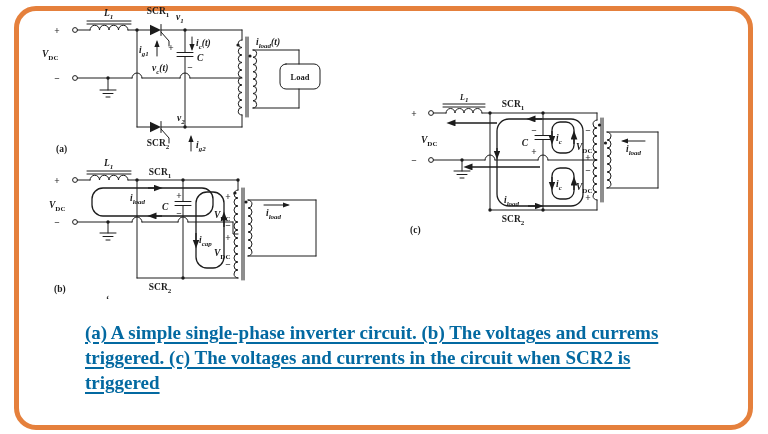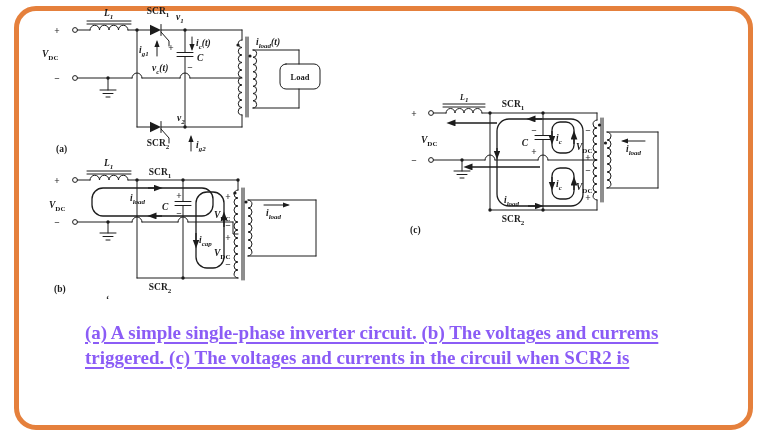--- a/index.html
+++ b/index.html
@@ -11,21 +11,21 @@
   .w{stroke:#1c1c1c;stroke-width:1;fill:none;stroke-linecap:round;}
   .lp{stroke:#1c1c1c;stroke-width:1.3;fill:none;}
   .dot{fill:#1c1c1c;}
   .tm{fill:#fff;stroke:#1c1c1c;stroke-width:1;}
   .tri{fill:#1c1c1c;stroke:none;}
   .t{font-family:"Liberation Serif",serif;font-size:9.5px;font-weight:700;fill:#1c1c1c;font-style:normal;}
   .it{font-style:italic;}
   .sb{font-size:7px;}
   .sm{font-size:8px;}
   .ld{font-size:8.5px;}
-  .caption{position:absolute;left:85px;top:320px;color:#8b5cf6;
+  .caption{position:absolute;left:85px;top:320px;color:#0369a1;
            font-family:"Liberation Serif",serif;font-weight:700;font-size:19px;line-height:25px;}
   .caption div{white-space:nowrap;text-decoration:underline;text-decoration-thickness:2px;text-underline-offset:3px;}
 </style>
 </head>
 <body>
 
 <div class="stage">
   <div class="frame"></div>
 
   <svg width="768" height="434" viewBox="0 0 768 434">
@@ -282,15 +282,16 @@
       <line class="w" x1="658" y1="132" x2="658" y2="188"></line>
       <line class="w" x1="658" y1="188" x2="607" y2="188"></line>
       <line class="w" x1="645" y1="141" x2="623" y2="141" marker-end="url(#ah)"></line>
       <text class="t it" x="626" y="152"><tspan>i</tspan><tspan class="sb" dy="2.5">load</tspan></text>
       <text class="t" x="410" y="233">(c)</text>
     </g>
   </svg>
 
   <div class="caption">
     <div>(a) A simple single-phase inverter circuit. (b) The voltages and currems</div>
-    <div>triggered. (c) The voltages and currents in the circuil when SCR2 is</div>
+    <div>triggered. (c) The voltages and currents in the circuit when SCR2 is</div>
+    <div>triggered</div>
   </div>
 </div>
 
 </body></html>

